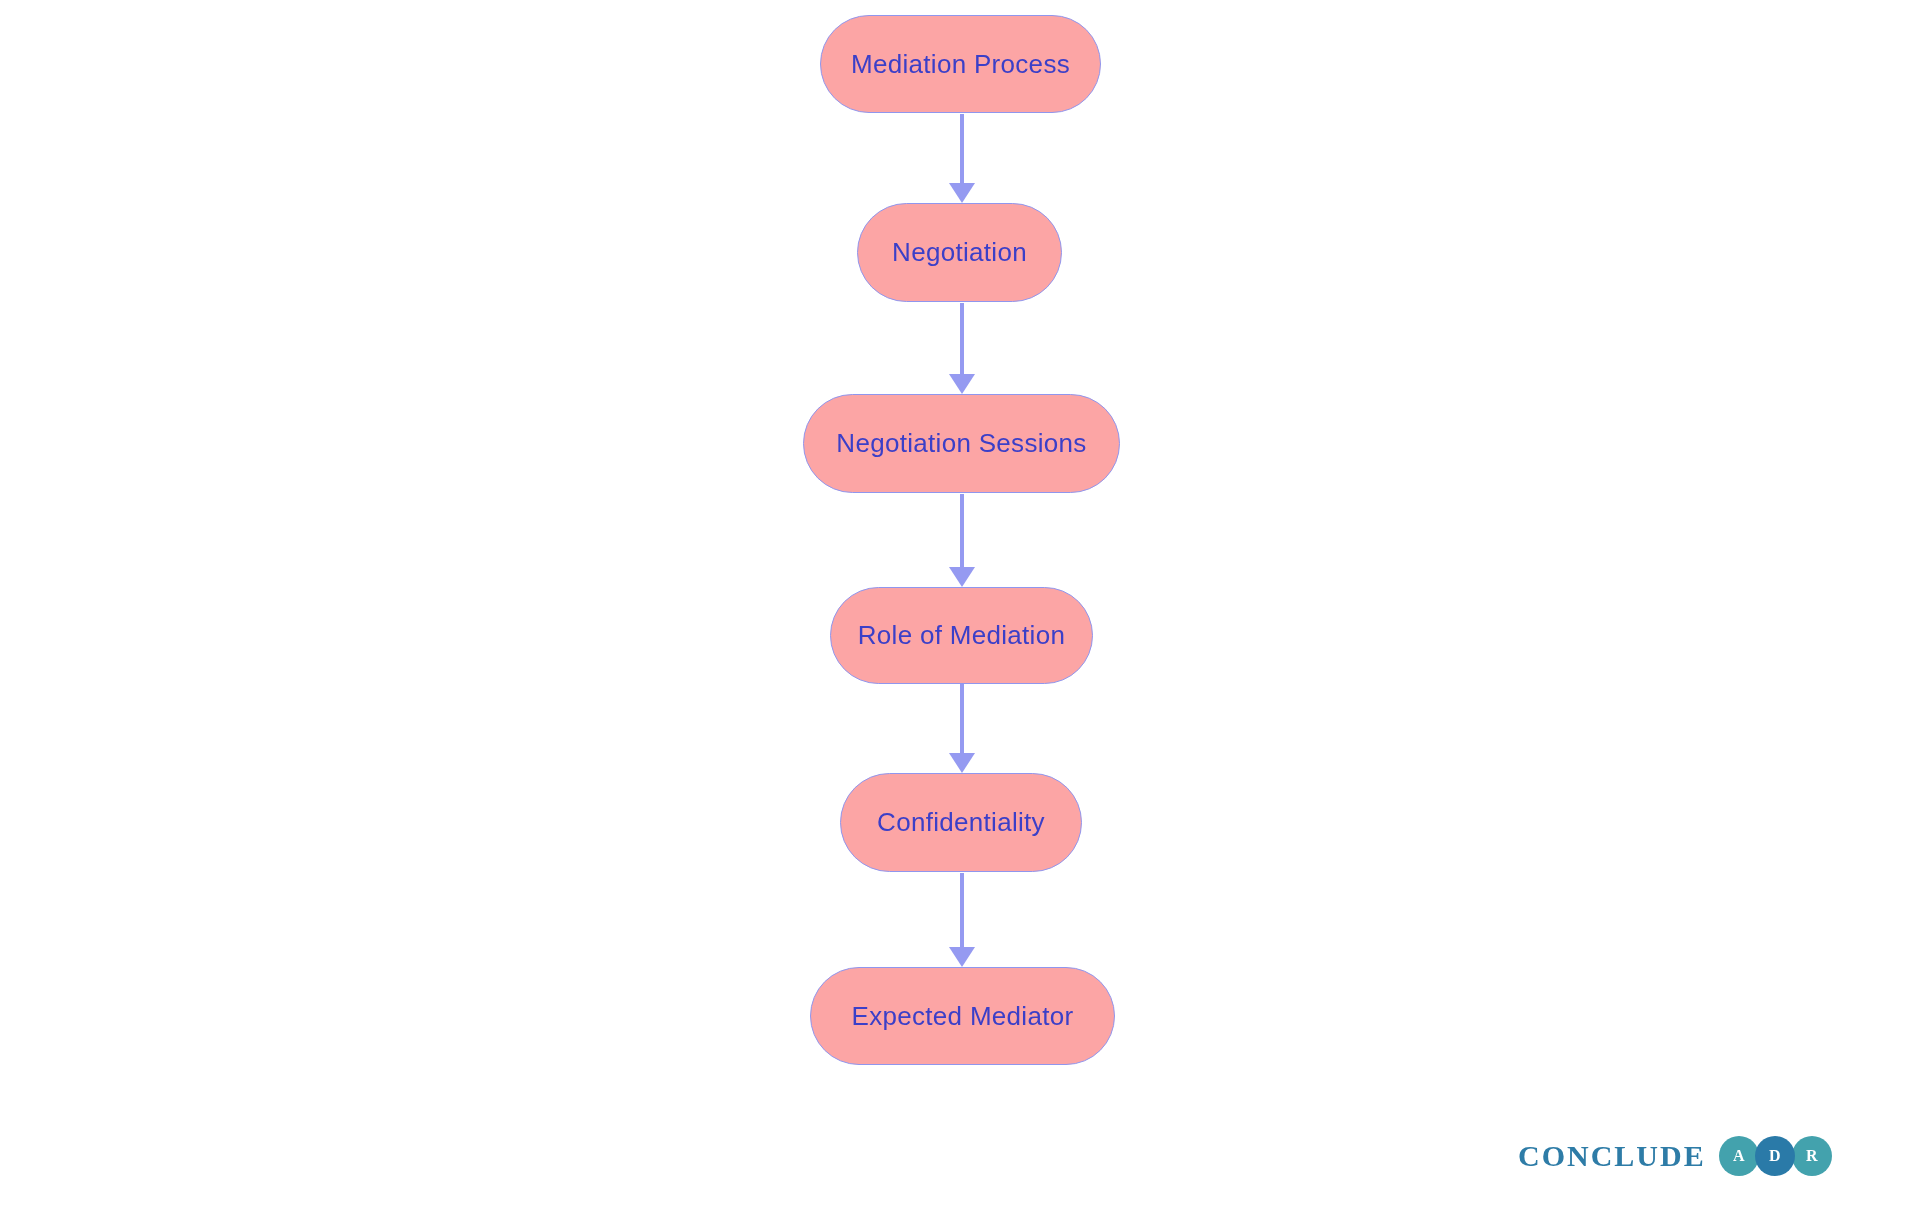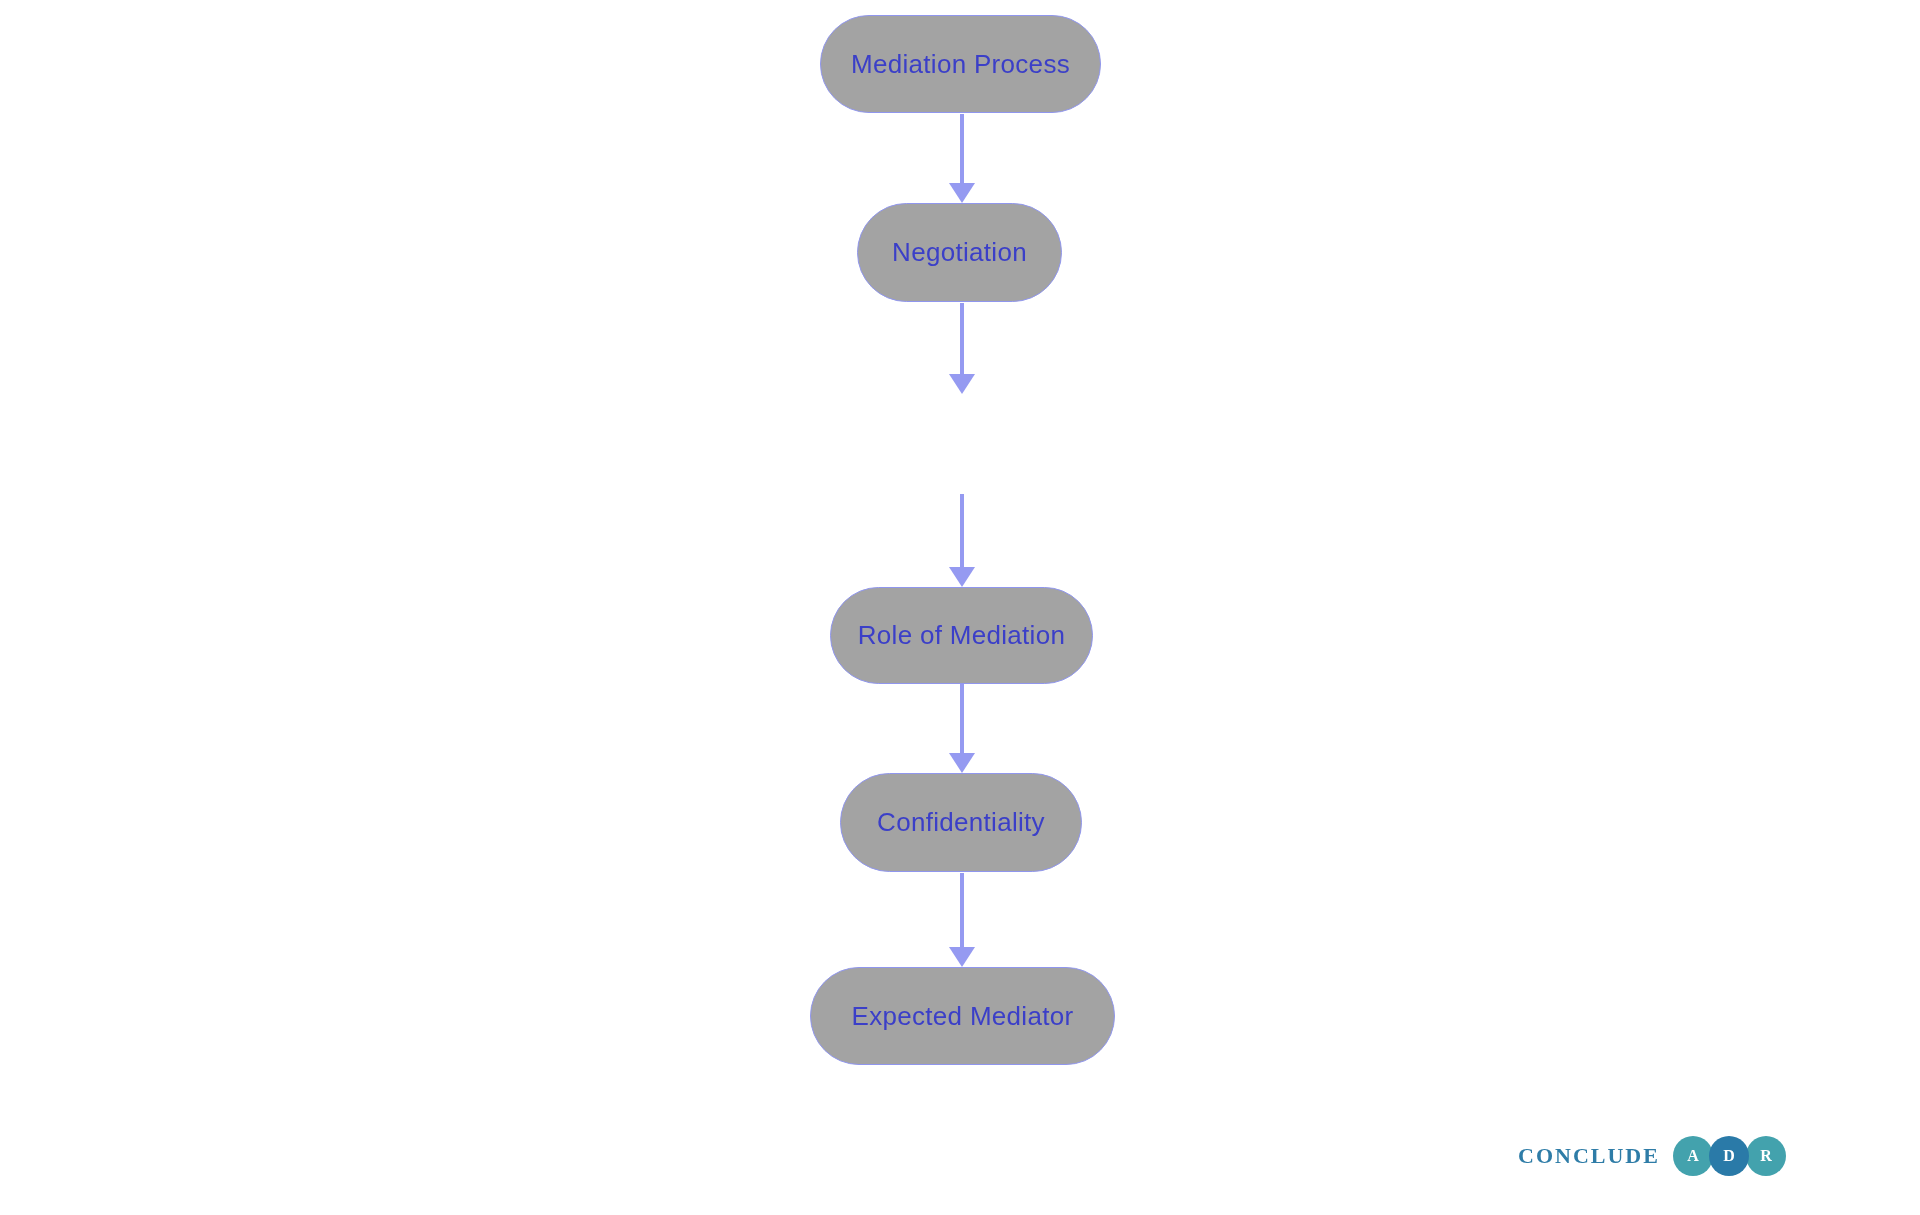--- a/index.html
+++ b/index.html
@@ -11,21 +11,21 @@
     position: relative;
     width: 1920px;
     height: 1215px;
     background: #ffffff;
     overflow: hidden;
     font-family: "Liberation Sans", sans-serif;
   }
   .node {
     position: absolute;
     box-sizing: border-box;
-    background: #a3a3a3;
+    background: #fca5a5;
     border: 1.5px solid #9096ee;
     border-radius: 52px;
     display: flex;
     align-items: center;
     justify-content: center;
     color: #3b3fc8;
     font-size: 26px;
     letter-spacing: 0.3px;
     white-space: nowrap;
   }
@@ -66,21 +66,21 @@
     position: absolute;
     left: 1518px;
     top: 1134px;
     height: 44px;
     display: flex;
     align-items: center;
   }
   .wordmark {
     font-family: "Liberation Serif", serif;
     font-weight: bold;
-    font-size: 22px;
+    font-size: 30px;
     letter-spacing: 2px;
     color: #2e7ca7;
     margin-right: 13px;
     line-height: 1;
   }
   .badges {
     display: flex;
     align-items: center;
   }
   .badge {
@@ -115,20 +115,23 @@
 
   <div class="node n2">
     <span>Negotiation</span>
   </div>
 
   <div class="arrow a2">
     <div class="arrow-line"></div>
     <div class="arrow-head"></div>
   </div>
 
+  <div class="node n3">
+    <span>Negotiation Sessions</span>
+  </div>
 
   <div class="arrow a3">
     <div class="arrow-line"></div>
     <div class="arrow-head"></div>
   </div>
 
   <div class="node n4">
     <span>Role of Mediation</span>
   </div>
 

